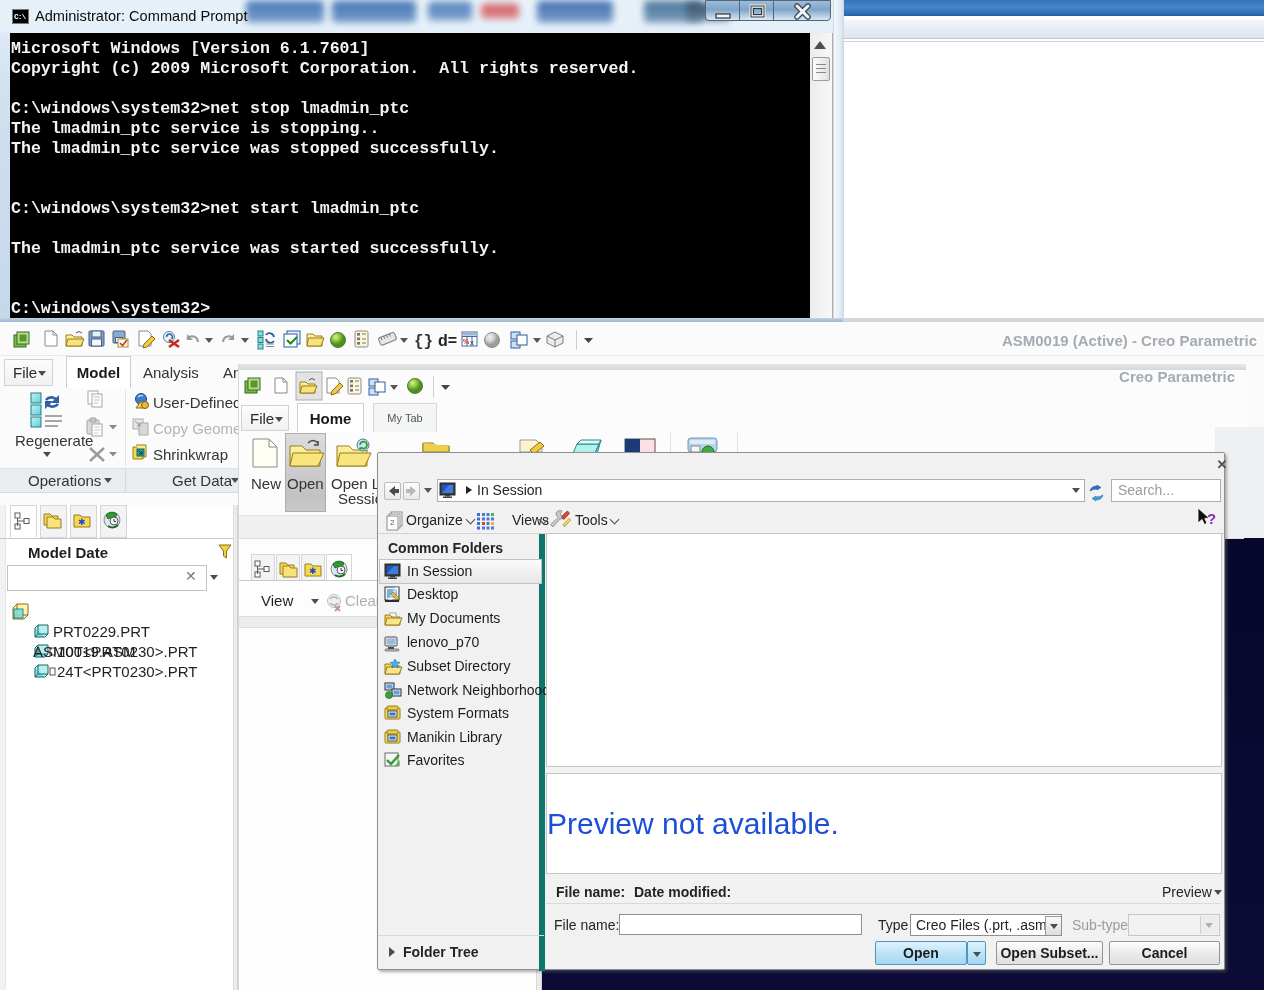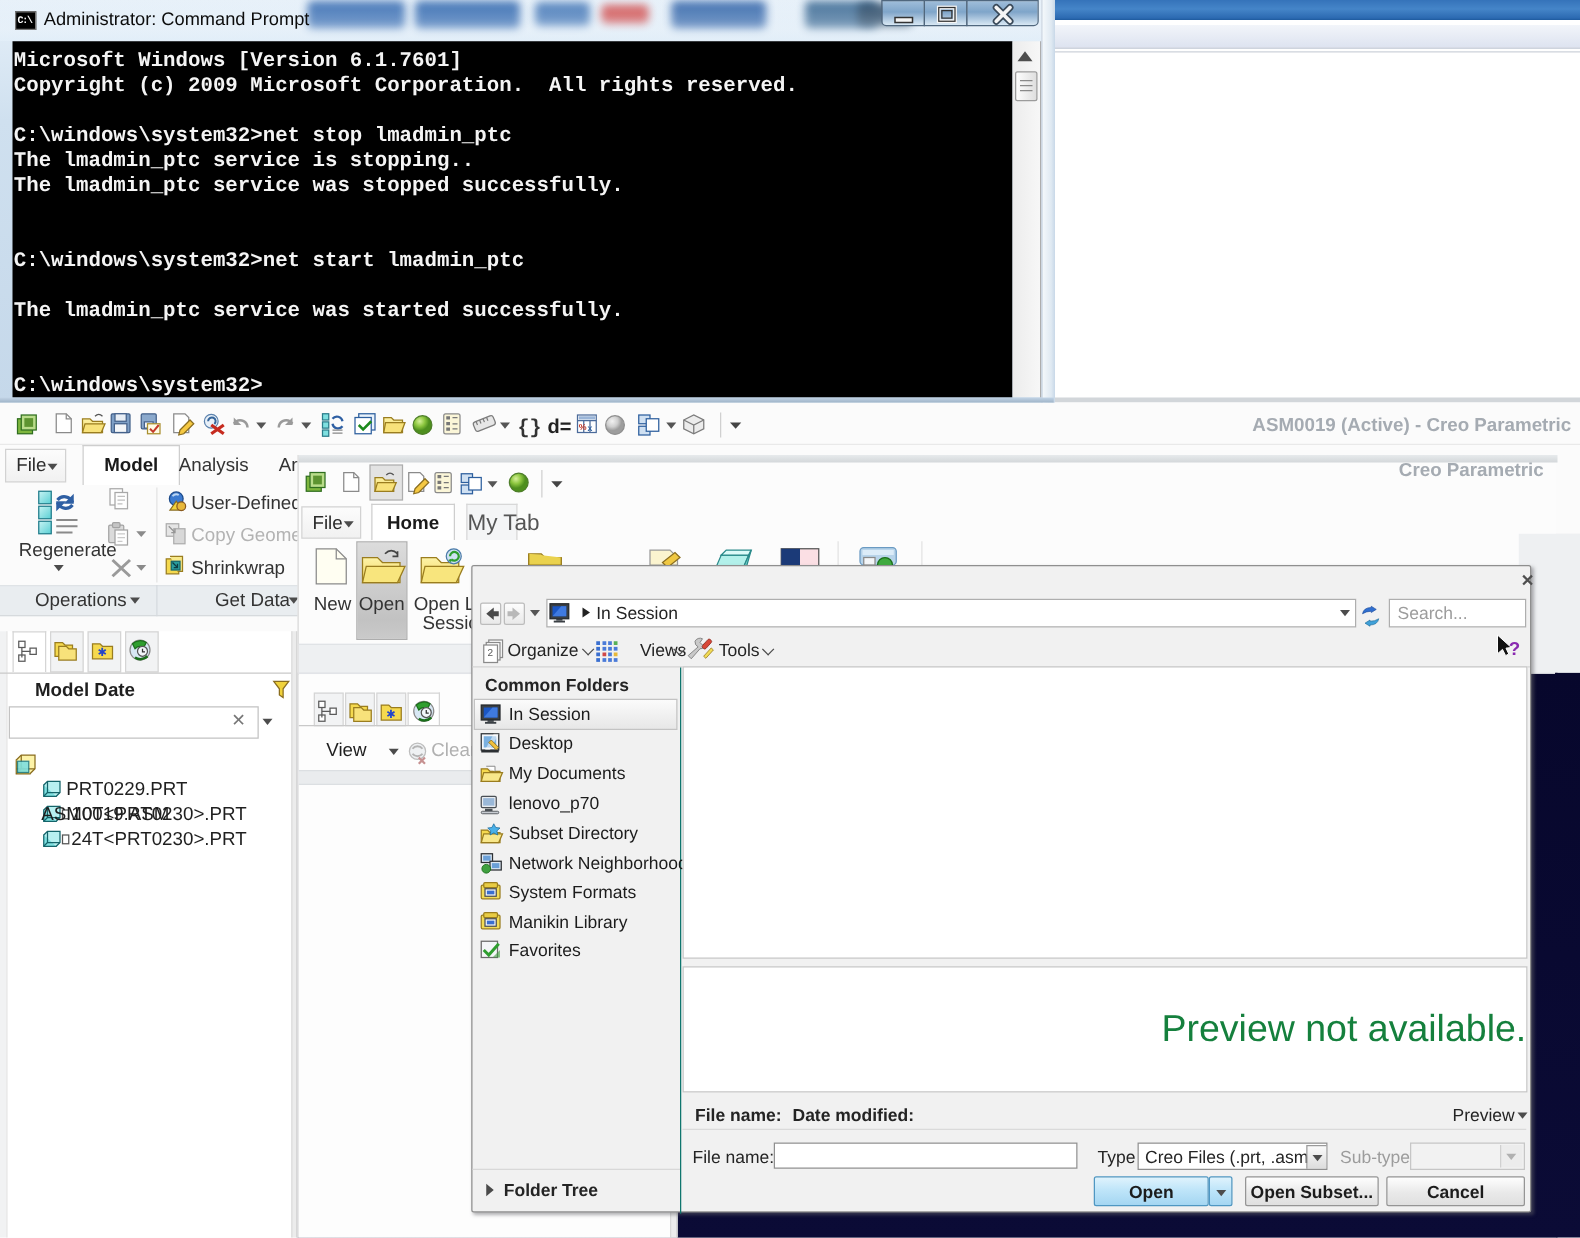--- a/index.html
+++ b/index.html
@@ -65,21 +65,21 @@
 #dlgx{left:836px;top:4px;width:16px;height:16px;font-size:13px;color:#4f4f4f;font-weight:bold;line-height:16px;text-align:center;}
 .ibox{position:absolute;background:#fff;border:1px solid #aeaeae;box-sizing:border-box;}
 .navbtn{position:absolute;width:17px;height:18px;border:1px solid #bcbcbc;background:linear-gradient(180deg,#fdfdfd,#e9e9e9);box-sizing:border-box;border-radius:2px;}
 .dtx{position:absolute;font-size:14px;color:#242424;white-space:pre;}
 .dtx-g{position:absolute;font-size:14px;color:#9c9c9c;white-space:pre;}
 .chev{position:absolute;width:6px;height:6px;border-right:1.6px solid #4a4a4a;border-bottom:1.6px solid #4a4a4a;transform:rotate(45deg);}
 #cf-sel{left:1px;top:25px;width:163px;height:25px;background:linear-gradient(180deg,#fbfbfb,#e7e7e7);border:1px solid #c3c3c3;box-sizing:border-box;}
 .cfrow{position:absolute;left:29px;font-size:14px;color:#1c1c1c;white-space:nowrap;}
 #filelist{left:168px;top:80px;width:676px;height:234px;background:#fff;border:1px solid #c5c5c5;box-sizing:border-box;}
 #preview{left:168px;top:320px;width:676px;height:101px;background:#fff;border:1px solid #c5c5c5;box-sizing:border-box;}
-#preview div{margin-top:33px;text-align:right;font-size:30px;color:#15803d;}
+#preview div{margin-top:33px;text-align:left;font-size:30px;color:#1d4ed8;}
 .btn{position:absolute;height:24px;background:linear-gradient(180deg,#fefefe,#e9e9e9 55%,#e0e0e0);border:1px solid #959595;border-radius:2px;box-sizing:border-box;text-align:center;font-size:14px;font-weight:bold;color:#1c1c1c;line-height:22px;}
 .btn-blue{background:linear-gradient(180deg,#dff3fd,#bfe5f9 45%,#a4d6f2);border:1px solid #4f97c2;}
 svg{position:absolute;overflow:visible;}
 </style>
 </head>
 <body>
 <div id="stage">
 
 <div id="desk" class="abs">
   <div class="abs bluebar"></div>
@@ -228,21 +228,21 @@
     <rect x="576" y="8" width="1" height="20" fill="#d0d0d0"></rect>
     <path d="M584 16 l9 0 l-4.5 5 z" fill="#444"></path>
   </svg>
   </div>
   <div class="abs" style="left:0;top:33px;width:1264px;height:1px;background:#e9e9e9;"></div>
   <div class="abs" id="tabrow">
     <div class="abs" id="filebtn">
           <b>File</b>
           <span class="dna" style="position:absolute;right:6px;top:11px;"></span>
         </div>
-    <div class="tab-active" style="left:66px;top:0px;width:78px;height:32px;line-height:32px;text-align:center;">Model</div>
+    <div class="tab-active" style="left:66px;top:0px;width:65px;height:32px;line-height:32px;text-align:center;">Model</div>
     <div class="ftab" style="left:143px;top:8px;">Analysis</div>
     <div class="ftab" style="left:223px;top:8px;">Annotate</div>
   </div>
   <div class="abs" id="ribbon">
     <svg width="300" height="110">
       <defs>
         <linearGradient id="cubeG" x1="0" y1="0" x2="1" y2="1">
               <stop offset="0%" stop-color="#c8f4f4"></stop>
               <stop offset="100%" stop-color="#59cfd4"></stop>
             </linearGradient>
@@ -429,21 +429,21 @@
       <rect x="194" y="6" width="1" height="22" fill="#d0d0d0"></rect>
       <path d="M202 15 l9 0 l-4.5 5 z" fill="#444"></path>
     </svg>
   </div>
   <div class="abs" id="w2tabs" style="left:0;top:41px;width:600px;height:27px;">
     <div class="abs" style="left:2px;top:0px;width:48px;height:26px;border:1px solid #d2d2d2;background:linear-gradient(180deg,#fcfcfc,#f1f1f1);box-sizing:border-box;">
       <span style="position:absolute;left:8px;top:4px;font-size:15px;color:#2b2b2b;">File</span>
       <span class="dna" style="position:absolute;right:5px;top:11px;"></span>
     </div>
     <div class="tab-active" style="left:58px;top:-2px;width:67px;height:29px;line-height:29px;">Home</div>
-    <div class="abs" style="left:134px;top:-2px;width:41px;height:29px;border:1px solid #d8d8d8;border-bottom:none;background:#f4f5f6;box-sizing:border-box;text-align:center;line-height:29px;font-size:18px;color:#555;white-space:nowrap;">My Tab</div>
+    <div class="abs" style="left:134px;top:-2px;width:64px;height:29px;border:1px solid #d8d8d8;border-bottom:none;background:#f4f5f6;box-sizing:border-box;text-align:center;line-height:29px;font-size:11px;color:#555;white-space:nowrap;">My Tab</div>
   </div>
   <div class="abs" id="w2ribbon" style="left:0;top:69px;width:977px;height:82px;">
     <div class="abs" style="left:46px;top:0px;width:41px;height:79px;background:linear-gradient(180deg,#dcdcdc,#c2c2c2 80%,#cacaca);border:1px solid #adadad;box-sizing:border-box;"></div>
     <svg width="977" height="82">
       <g transform="translate(14,6)">
             <path d="M0 0 H16 L24 8 V28 H0 Z" fill="#fffef2" stroke="#8a8a8a"></path>
             <path d="M16 0 V8 H24" fill="none" stroke="#8a8a8a"></path>
           </g>
       <g transform="translate(51,7)">
             <path d="M0 6 H12 L16 10 H30 V26 H0 Z" fill="url(#foldG)" stroke="#9a7d1f"></path>
@@ -608,21 +608,21 @@
             <text x="9" y="16" font-size="15" font-weight="bold" fill="#8a2ab0">?</text>
           </g>
     </svg>
     <div class="dtx" style="left:28px;top:7px;">Organize</div>
         <div class="chev" style="left:89px;top:11px;"></div>
     <div class="dtx" style="left:134px;top:7px;">Views</div>
         <div class="chev" style="left:162px;top:11px;"></div>
     <div class="dtx" style="left:197px;top:7px;">Tools</div>
         <div class="chev" style="left:233px;top:11px;"></div>
   </div>
-  <div class="abs" id="dlgleft" style="left:0;top:81px;width:167px;height:437px;border-right:1px solid #0f766e;box-sizing:border-box;">
+  <div class="abs" id="dlgleft" style="left:0;top:81px;width:167px;height:437px;border-right:6px solid #0f766e;box-sizing:border-box;">
     <div class="dtx" style="left:10px;top:6px;font-weight:bold;">Common Folders</div>
     <div class="abs" id="cf-sel"></div>
     <svg width="167" height="439">
       <g transform="translate(7,30)">
             <rect x="0" y="0" width="15" height="12" fill="#3a3f44" stroke="#23272b"></rect>
             <rect x="2" y="2" width="11" height="8" fill="#1a56c4"></rect>
             <path d="M2 10 L9 2 h4 v8 z" fill="#3f7ae0"></path>
             <rect x="5" y="12" width="5" height="1.5" fill="#3a3f44"></rect>
             <rect x="3" y="13.5" width="9" height="1.5" fill="#3a3f44"></rect>
           </g>

